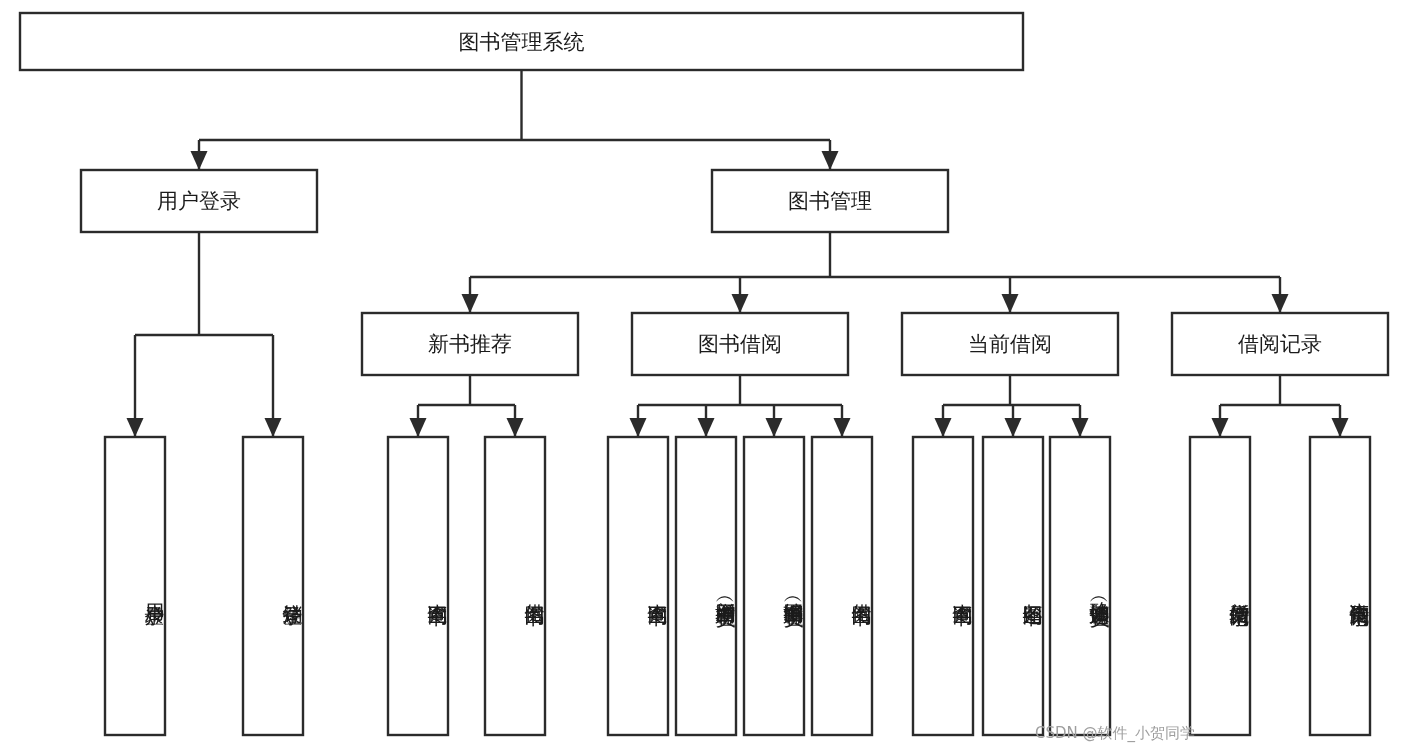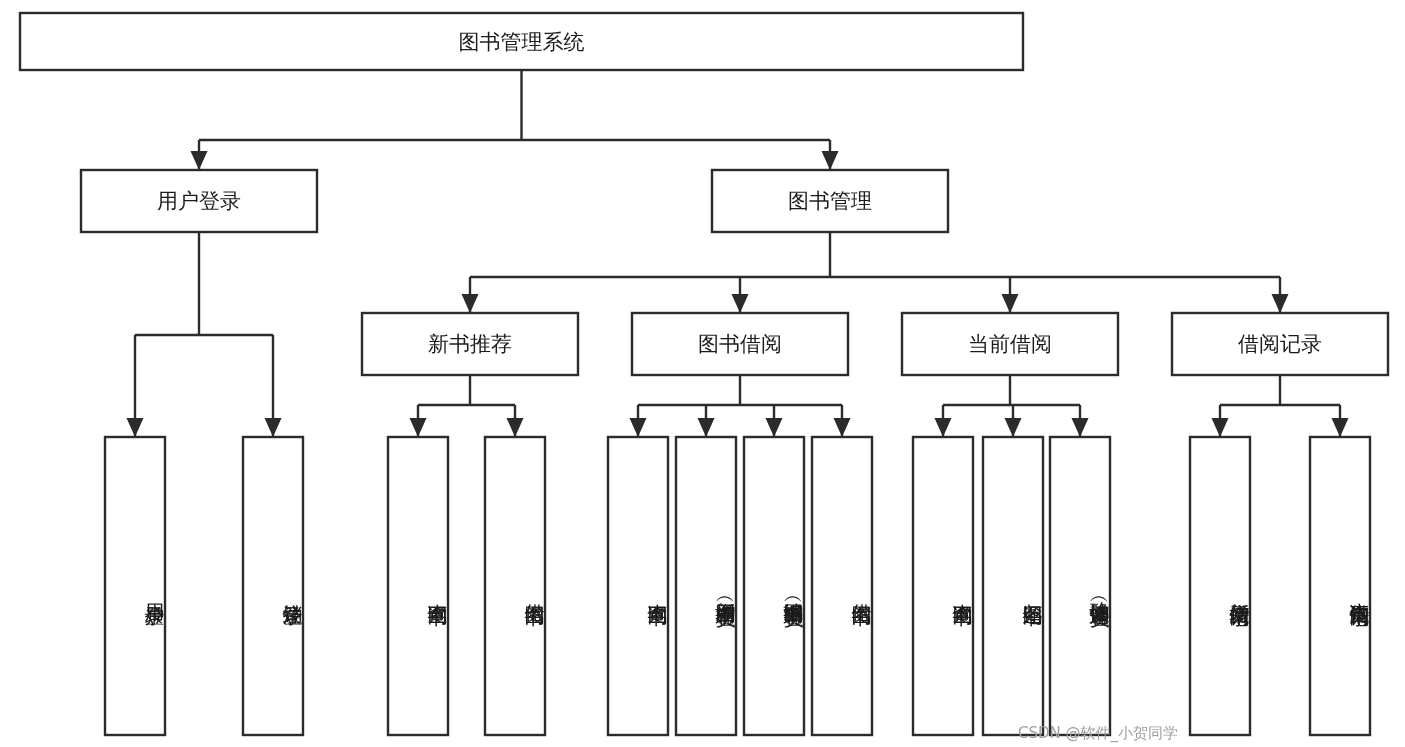--- a/index.html
+++ b/index.html
@@ -61,21 +61,21 @@
     letter-spacing: 1px;
     text-align: center;
     display: flex;
     align-items: flex-start;
     justify-content: center;
     white-space: nowrap;
     pointer-events: none;
   }
   .watermark {
     position: absolute;
-    right: 25px;
+    right: 8px;
     bottom: 4px;
     font-family: "DejaVu Sans", "Liberation Sans", sans-serif;
     font-size: 15px;
     color: #9e9e9e;
     white-space: nowrap;
   }
 </style>
 </head>
 <body>
 

